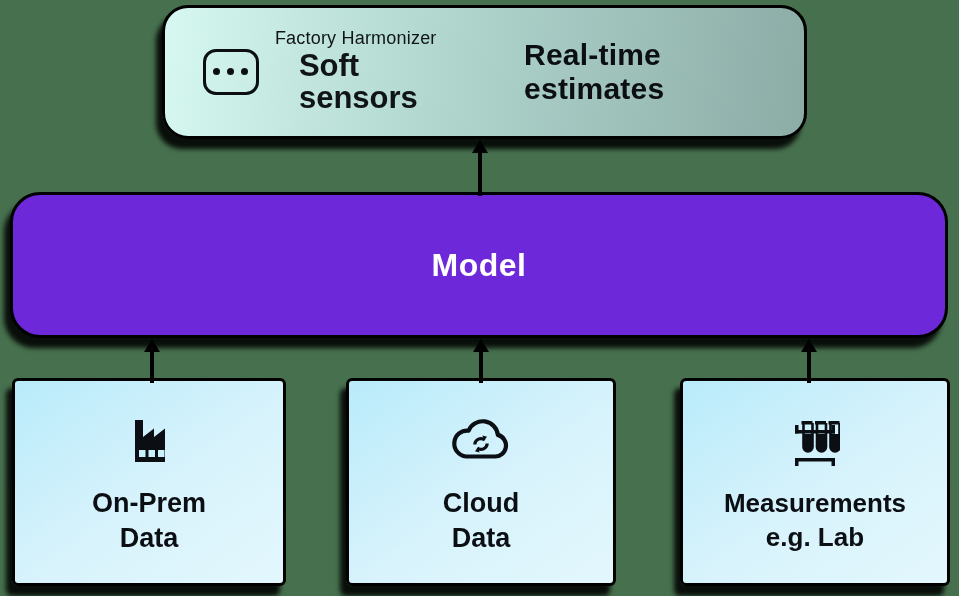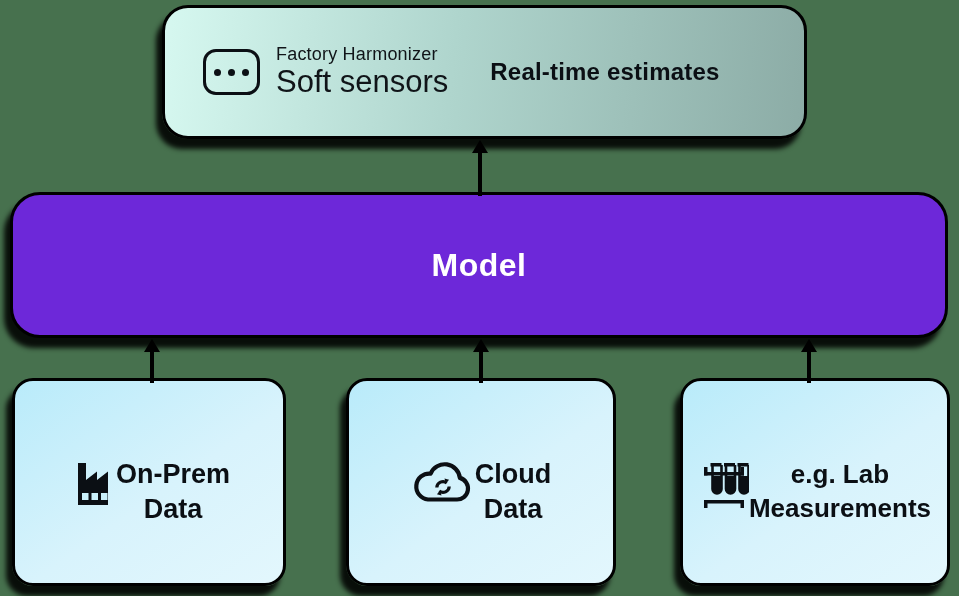--- a/index.html
+++ b/index.html
@@ -11,32 +11,32 @@
   
   .top-box{left:162px;top:5px;width:645px;height:134px;border-radius:26px;
     background:linear-gradient(96deg,#D6F8F0 0%,#AFD5CD 45%,#8CACA6 100%);
     display:flex;align-items:center;padding-left:38px;}
   .logo-group{display:flex;align-items:center;gap:16px;}
   .logo-icon{width:57px;height:46px;border:3px solid #0B0F14;border-radius:13px;
     display:flex;align-items:center;justify-content:center;gap:7px;box-sizing:border-box;}
   .logo-dot{width:7px;height:7px;border-radius:50%;background:#0B0F14;}
   .brand-col{display:flex;flex-direction:column;line-height:1.05;}
   .brand-small{font-size:18px;font-weight:500;color:#101418;letter-spacing:0.2px;}
-  .brand-large{font-size:31px;font-weight:400;color:#101418;margin-top:2px;}
-  .headline{font-size:24px;font-weight:800;color:#0B0F14;margin-left:42px;letter-spacing:0.2px;}
+  .brand-large{font-size:31px;font-weight:700;color:#101418;margin-top:2px;margin-left:24px;}
+  .headline{font-size:30px;font-weight:800;color:#0B0F14;margin-left:42px;letter-spacing:0.2px;}
 
   
   .model-box{left:10px;top:192px;width:938px;height:146px;border-radius:30px;background:#6d28d9;
     display:flex;align-items:center;justify-content:center;}
   .model-label{color:#FFFFFF;font-size:32px;font-weight:800;letter-spacing:0.5px;}
 
   
-  .source-box{top:378px;height:208px;border-radius:21px;
+  .source-box{top:378px;height:208px;border-radius:6px;
     background:linear-gradient(145deg,#B9EBFA 0%,#D8F3FC 55%,#E3F7FD 100%);
-    display:flex;flex-direction:row;align-items:center;justify-content:center;padding-top:4px;}
+    display:flex;flex-direction:column;align-items:center;justify-content:center;padding-top:4px;}
   .source-left{left:12px;width:274px;}
   .source-mid{left:346px;width:270px;}
   .source-right{left:680px;width:270px;}
   .source-icon{height:58px;display:flex;align-items:center;justify-content:center;}
   .source-label{margin-top:16px;text-align:center;font-weight:800;color:#0B0F14;
     font-size:27px;line-height:1.3;}
   .source-right .source-label{font-size:26px;}
 
   
   .conn-line{position:absolute;width:4px;background:#000;}
@@ -121,22 +121,22 @@
           <path d="M13.5 5 v24 a4.5 4.5 0 0 0 9 0 V5" fill="none" stroke="#0B0F14" stroke-width="2.6"></path>
           <path d="M13.5 16 h9 v13 a4.5 4.5 0 0 1 -9 0 Z" fill="#0B0F14"></path>
         </g>
 
         <rect x="5" y="40" width="40" height="3.5" fill="#0B0F14"></rect>
         <rect x="5" y="40" width="3.5" height="8" fill="#0B0F14"></rect>
         <rect x="41.5" y="40" width="3.5" height="8" fill="#0B0F14"></rect>
       </svg>
     </div>
     <div class="source-label">
+      <span style="display:block">Measurements</span>
       <span style="display:block">e.g. Lab</span>
-      <span style="display:block">Measurements</span>
     </div>
   </div>
 
   <div class="conn-line" style="left:478px;top:150px;height:46px;"></div>
   <div class="conn-head" style="left:472px;top:140px;"></div>
 
   <div class="conn-line" style="left:150px;top:349px;height:34px;"></div>
   <div class="conn-head" style="left:144px;top:339px;"></div>
 
   <div class="conn-line" style="left:479px;top:349px;height:34px;"></div>

